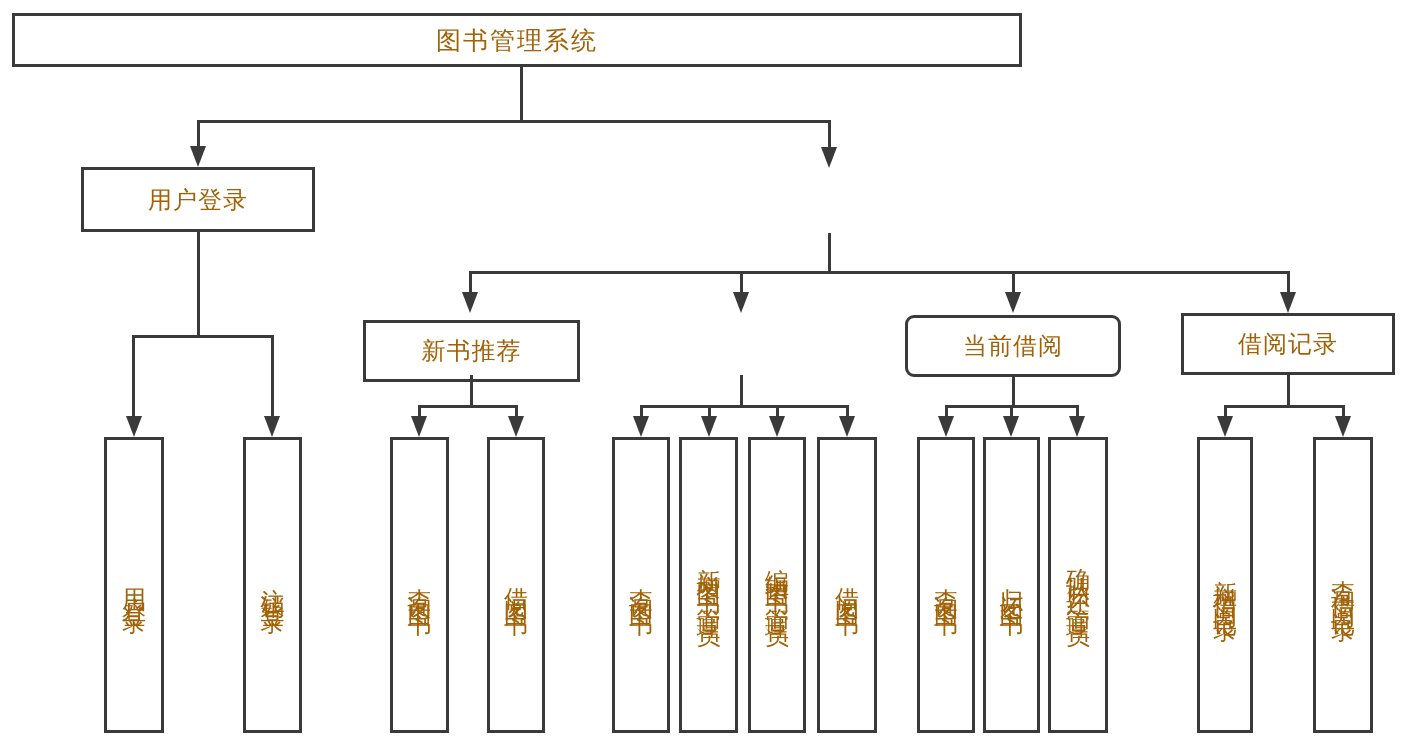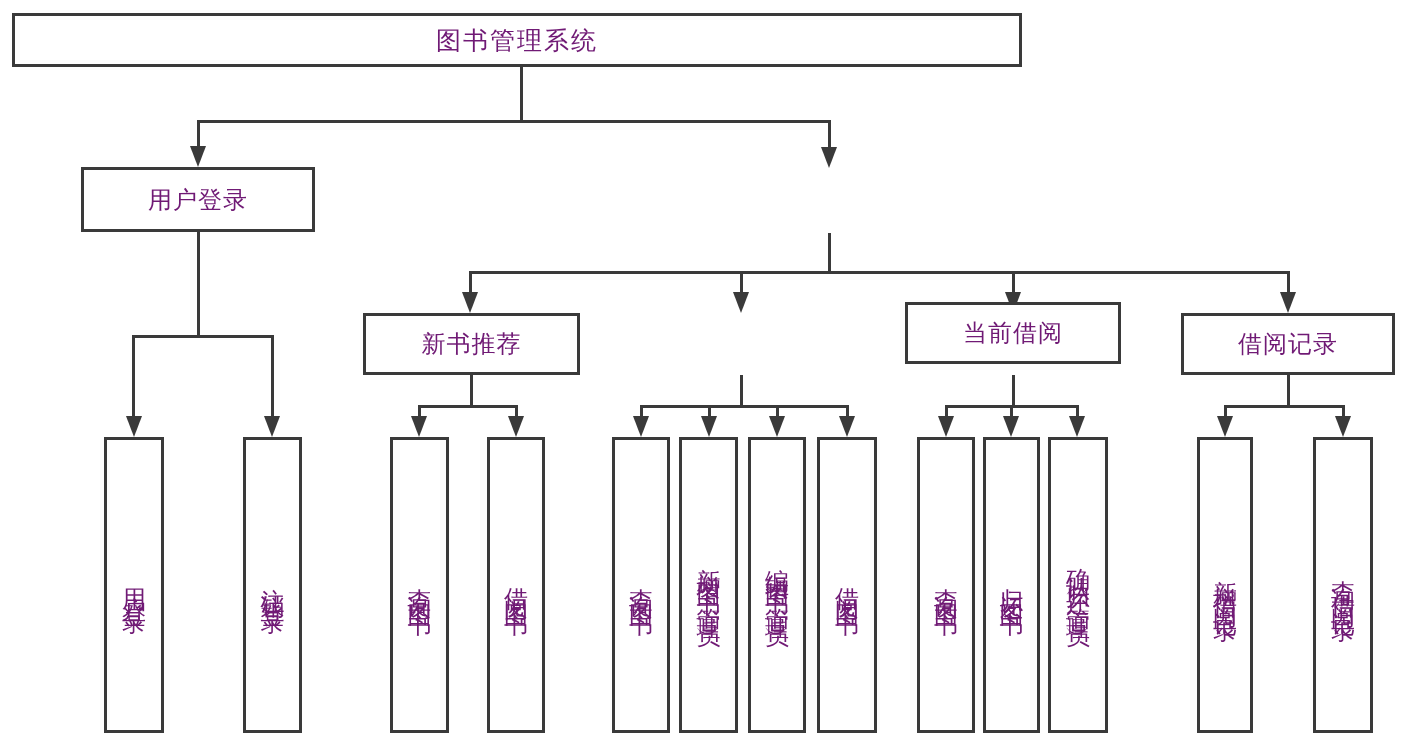--- a/index.html
+++ b/index.html
@@ -15,21 +15,21 @@
     width: 1405px; height: 747px;
   }
   .box {
     position: absolute;
     border: 3px solid #3a3a3a;
     background: #ffffff;
     box-sizing: border-box;
     display: flex;
     align-items: center;
     justify-content: center;
-    color: #701a75;
+    color: #a16207;
   }
   .hbox { font-size: 24px; letter-spacing: 1px; }
   .rootbox { font-size: 25px; letter-spacing: 2px; }
   .vbox {
     writing-mode: vertical-rl;
     text-orientation: mixed;
     font-size: 24px;
     letter-spacing: 8px;
     line-height: 1;
     text-align: center;
@@ -85,24 +85,24 @@
   <div class="hl" style="left:469px; top:271px; width:820px;"></div>
   <div class="vl" style="left:469px; top:271px; height:24px;"></div>
   <div class="arr" style="left:462px; top:292px;"></div>
   <div class="vl" style="left:740px; top:271px; height:24px;"></div>
   <div class="arr" style="left:733px; top:292px;"></div>
   <div class="vl" style="left:1012px; top:271px; height:24px;"></div>
   <div class="arr" style="left:1005px; top:292px;"></div>
   <div class="vl" style="left:1287px; top:271px; height:24px;"></div>
   <div class="arr" style="left:1280px; top:292px;"></div>
 
-  <div class="box hbox" style="left:363px; top:313px; width:217px; height:62px;">
+  <div class="box hbox" style="left:363px; top:320px; width:217px; height:62px;">
     <span>新书推荐</span>
   </div>
-  <div class="box hbox" style="left:905px; top:302px; width:216px; height:62px;">
+  <div class="box hbox" style="left:905px; top:315px; width:216px; height:62px;border-radius:9px;">
     <span>当前借阅</span>
   </div>
   <div class="box hbox" style="left:1181px; top:313px; width:214px; height:62px;">
     <span>借阅记录</span>
   </div>
 
   <div class="vl" style="left:470px; top:375px; height:32px;"></div>
   <div class="hl" style="left:418px; top:405px; width:100px;"></div>
   <div class="vl" style="left:418px; top:405px; height:13px;"></div>
   <div class="arr" style="left:411px; top:416px;"></div>

